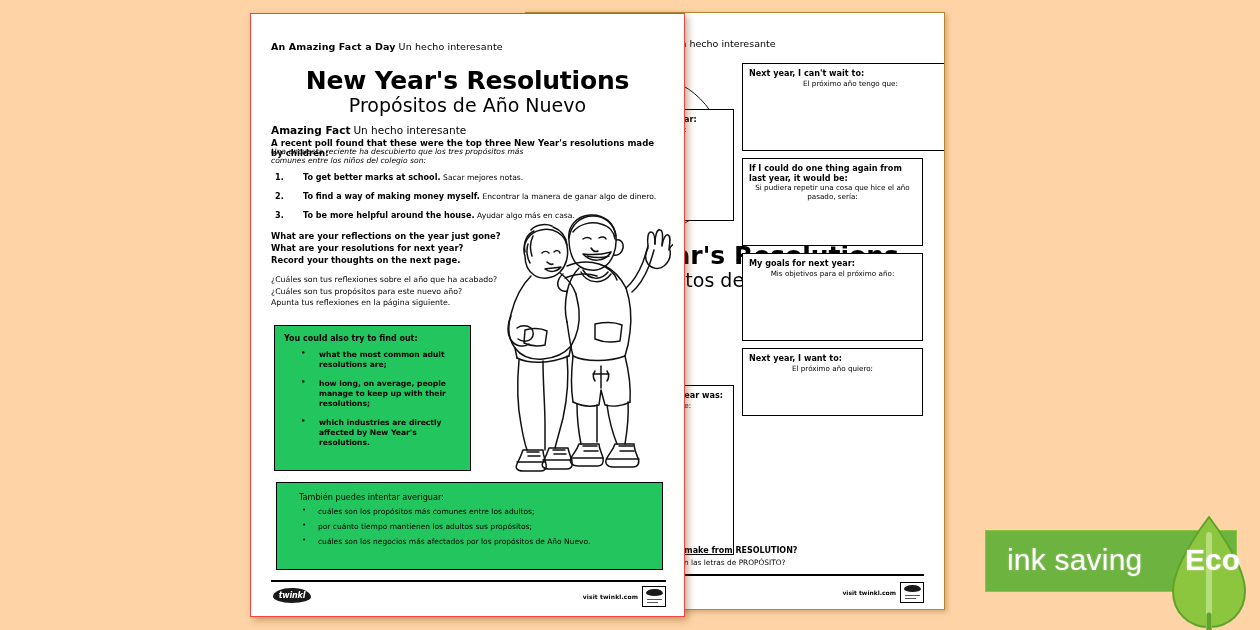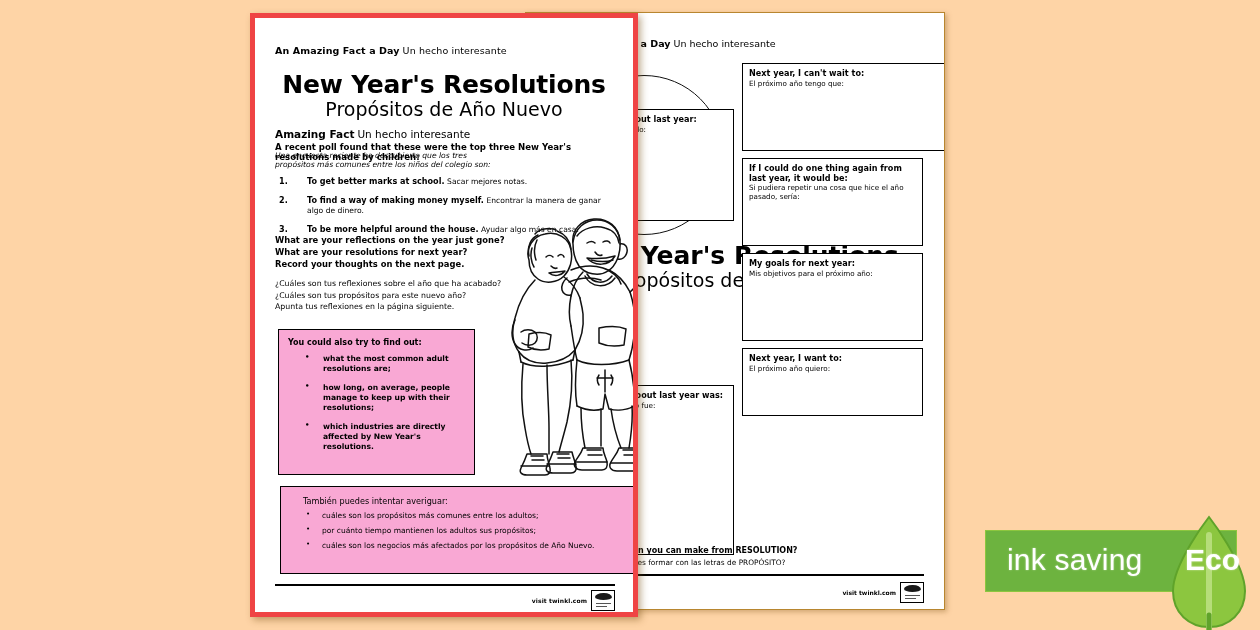--- a/index.html
+++ b/index.html
@@ -30,23 +30,23 @@
     top: 12px;
     width: 420px;
     height: 598px;
     border: 1px solid #b8862f;
     box-shadow: 2px 2px 5px rgba(120,80,20,0.35);
     overflow: hidden;
   }
   .page-front {
     left: 250px;
     top: 13px;
-    width: 388px;
+    width: 435px;
     height: 604px;
-    border: 5px solid #ef4444;
+    border: 1px solid #ef4444;
     box-shadow: 3px 3px 7px rgba(120,80,20,0.45);
     overflow: hidden;
   }
 
   
   .doc {
     position: absolute;
     inset: 0;
     color: #000;
   }
@@ -145,21 +145,21 @@
     left: 20px;
     top: 260px;
     font-size: 7.8px;
     line-height: 1.5;
   }
 
   .box {
     position: absolute;
     border: 1.6px solid #000;
     box-sizing: border-box;
-    background: #f9a8d4;
+    background: #22c55e;
   }
   .box-en-tips {
     left: 273px - 250px;
     top: 311px;
     width: 197px;
     height: 146px;
   }
   .box-en-tips { left: 23px; }
   .tips-title {
     position: absolute;
@@ -248,21 +248,20 @@
     background: #1a1a1a;
     border-radius: 50% 48% 52% 50% / 58% 62% 40% 44%;
     color: #fff;
     font-size: 8px;
     font-weight: bold;
     font-style: italic;
     display: flex;
     align-items: center;
     justify-content: center;
     letter-spacing: -.2px;
-    margin-top: 20px;
   }
   .visit {
     position: absolute;
     right: 46px;
     top: 579px;
     font-size: 6px;
     font-weight: bold;
     letter-spacing: .1px;
   }
   .twinkl-badge {
@@ -351,20 +350,21 @@
     font-weight: bold;
     line-height: 1.18;
     display: block;
   }
   .wbox .wb-es {
     font-size: 7.2px;
     font-weight: normal;
     line-height: 1.2;
     display: block;
     margin-top: 1px;
+    text-align: center;
   }
 
   .bp-q-en {
     position: absolute;
     left: 22px;
     top: 533px;
     font-size: 8px;
     font-weight: bold;
     white-space: nowrap;
   }

